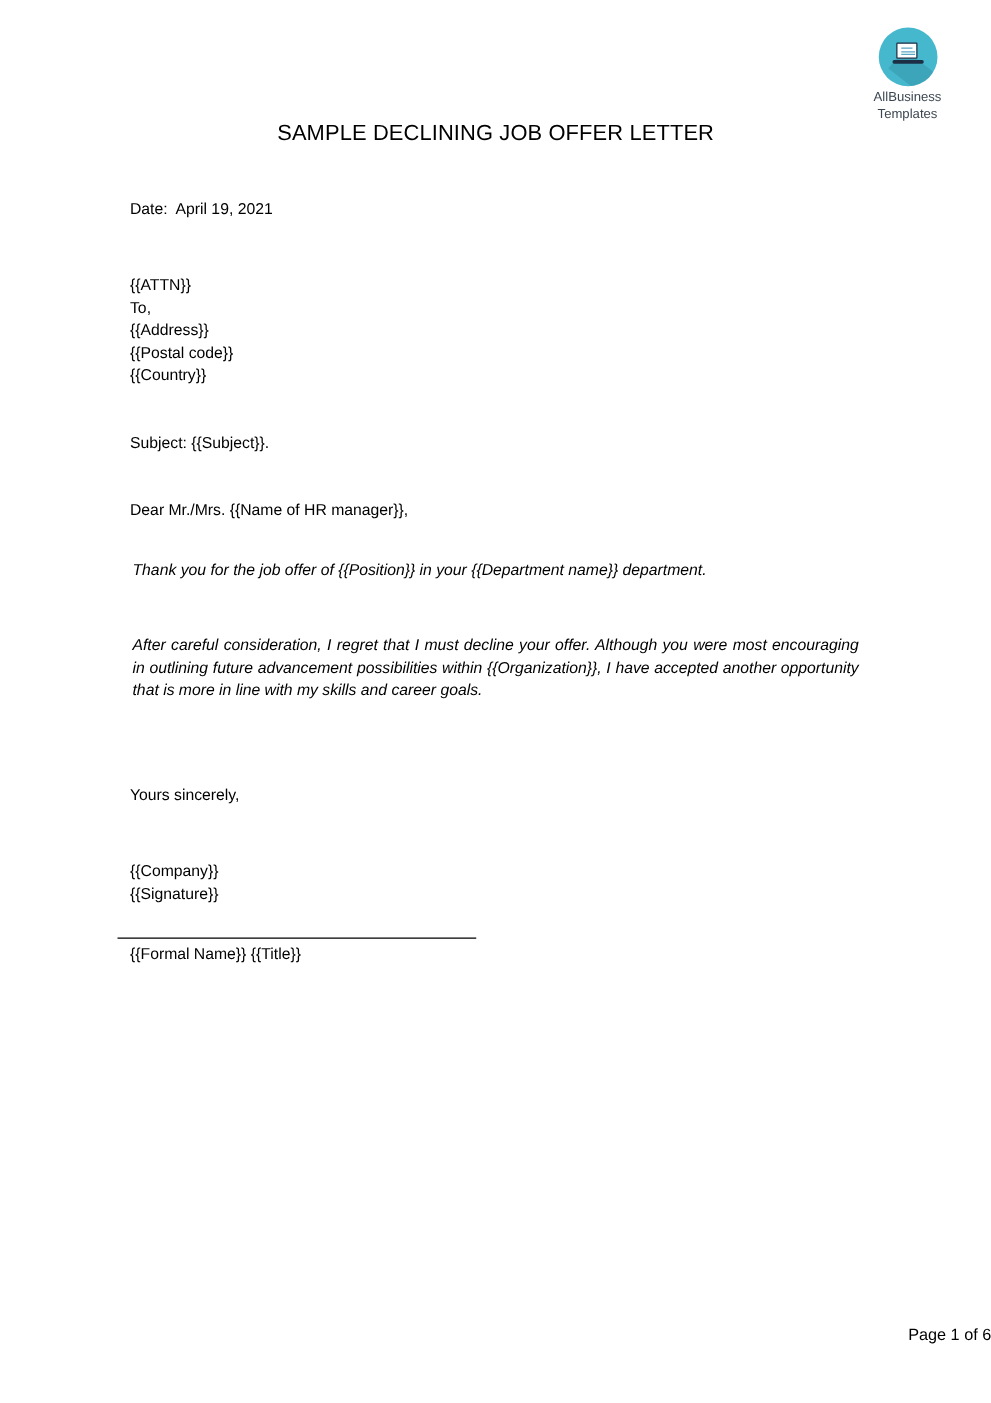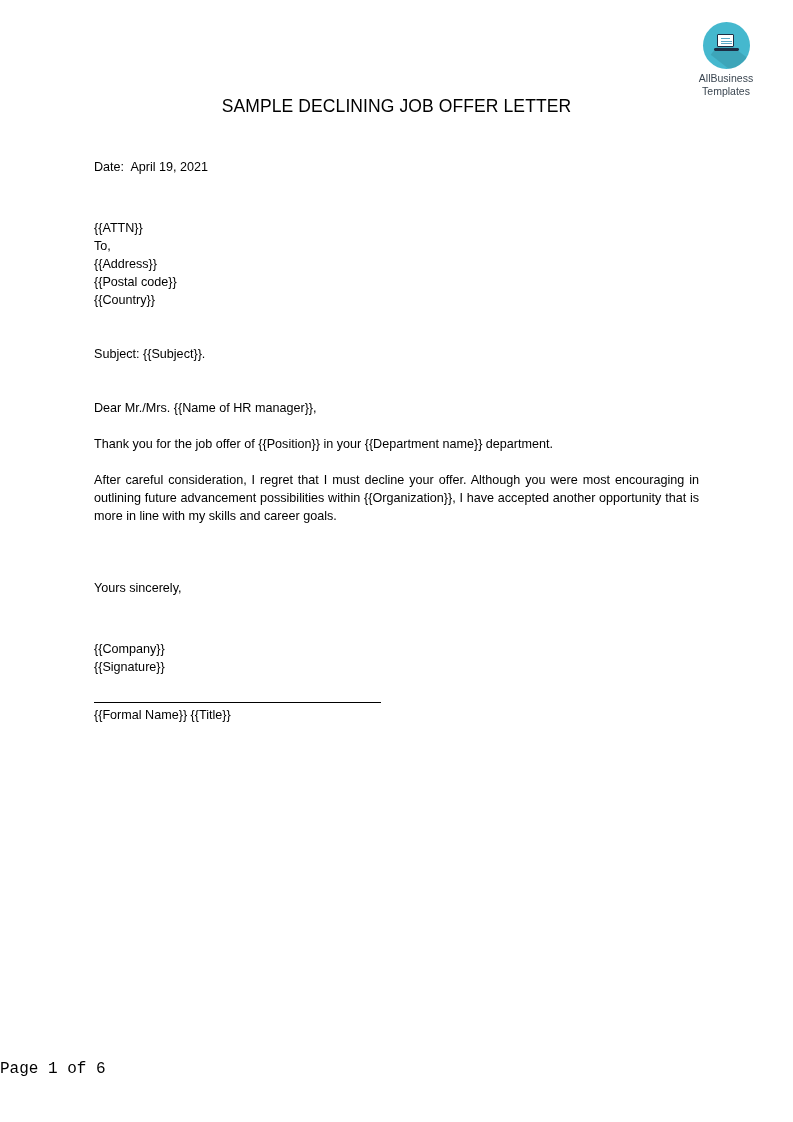--- a/index.html
+++ b/index.html
@@ -110,25 +110,26 @@
   
   .content {
     position: absolute;
     left: 94px;
     top: 158px;
     width: 605px;
     font-size: 12.6px;
     line-height: 18px;
     color: #000000;
   }
-  .line { white-space: pre; }
+  .line { white-space: pre; margin-left: 10px; }
   .para {
     text-align: justify;
     text-justify: inter-word;
-    margin: 0;
+    margin: 12px;
+    font-style: italic;
   }
   .para-last-noj { text-align: left; }
 
   .gap-sm { height: 18px; }
   .gap-md { height: 26px; }
   .gap-lg { height: 36px; }
   .gap-xl { height: 43px; }
 
   .addr-block { line-height: 18px; }
   .bold { font-weight: normal; }
@@ -139,24 +140,23 @@
     border-top: 1.3px solid #000000;
     margin: 0 0 3px 0;
   }
 
   
   .footer {
     position: absolute;
     top: 1060px;
     left: 0;
     width: 793px;
-    text-align: left;
-    font-size: 16px;
-    color: #000000;
-    font-family: Liberation Mono, monospace;
+    text-align: right;
+    font-size: 13px;
+    color: #000000;
   }
 </style>
 </head>
 <body>
 
 <div class="page">
 
   <div class="logo-block">
     <div class="logo-mark">
       <div class="logo-shadow"></div>

